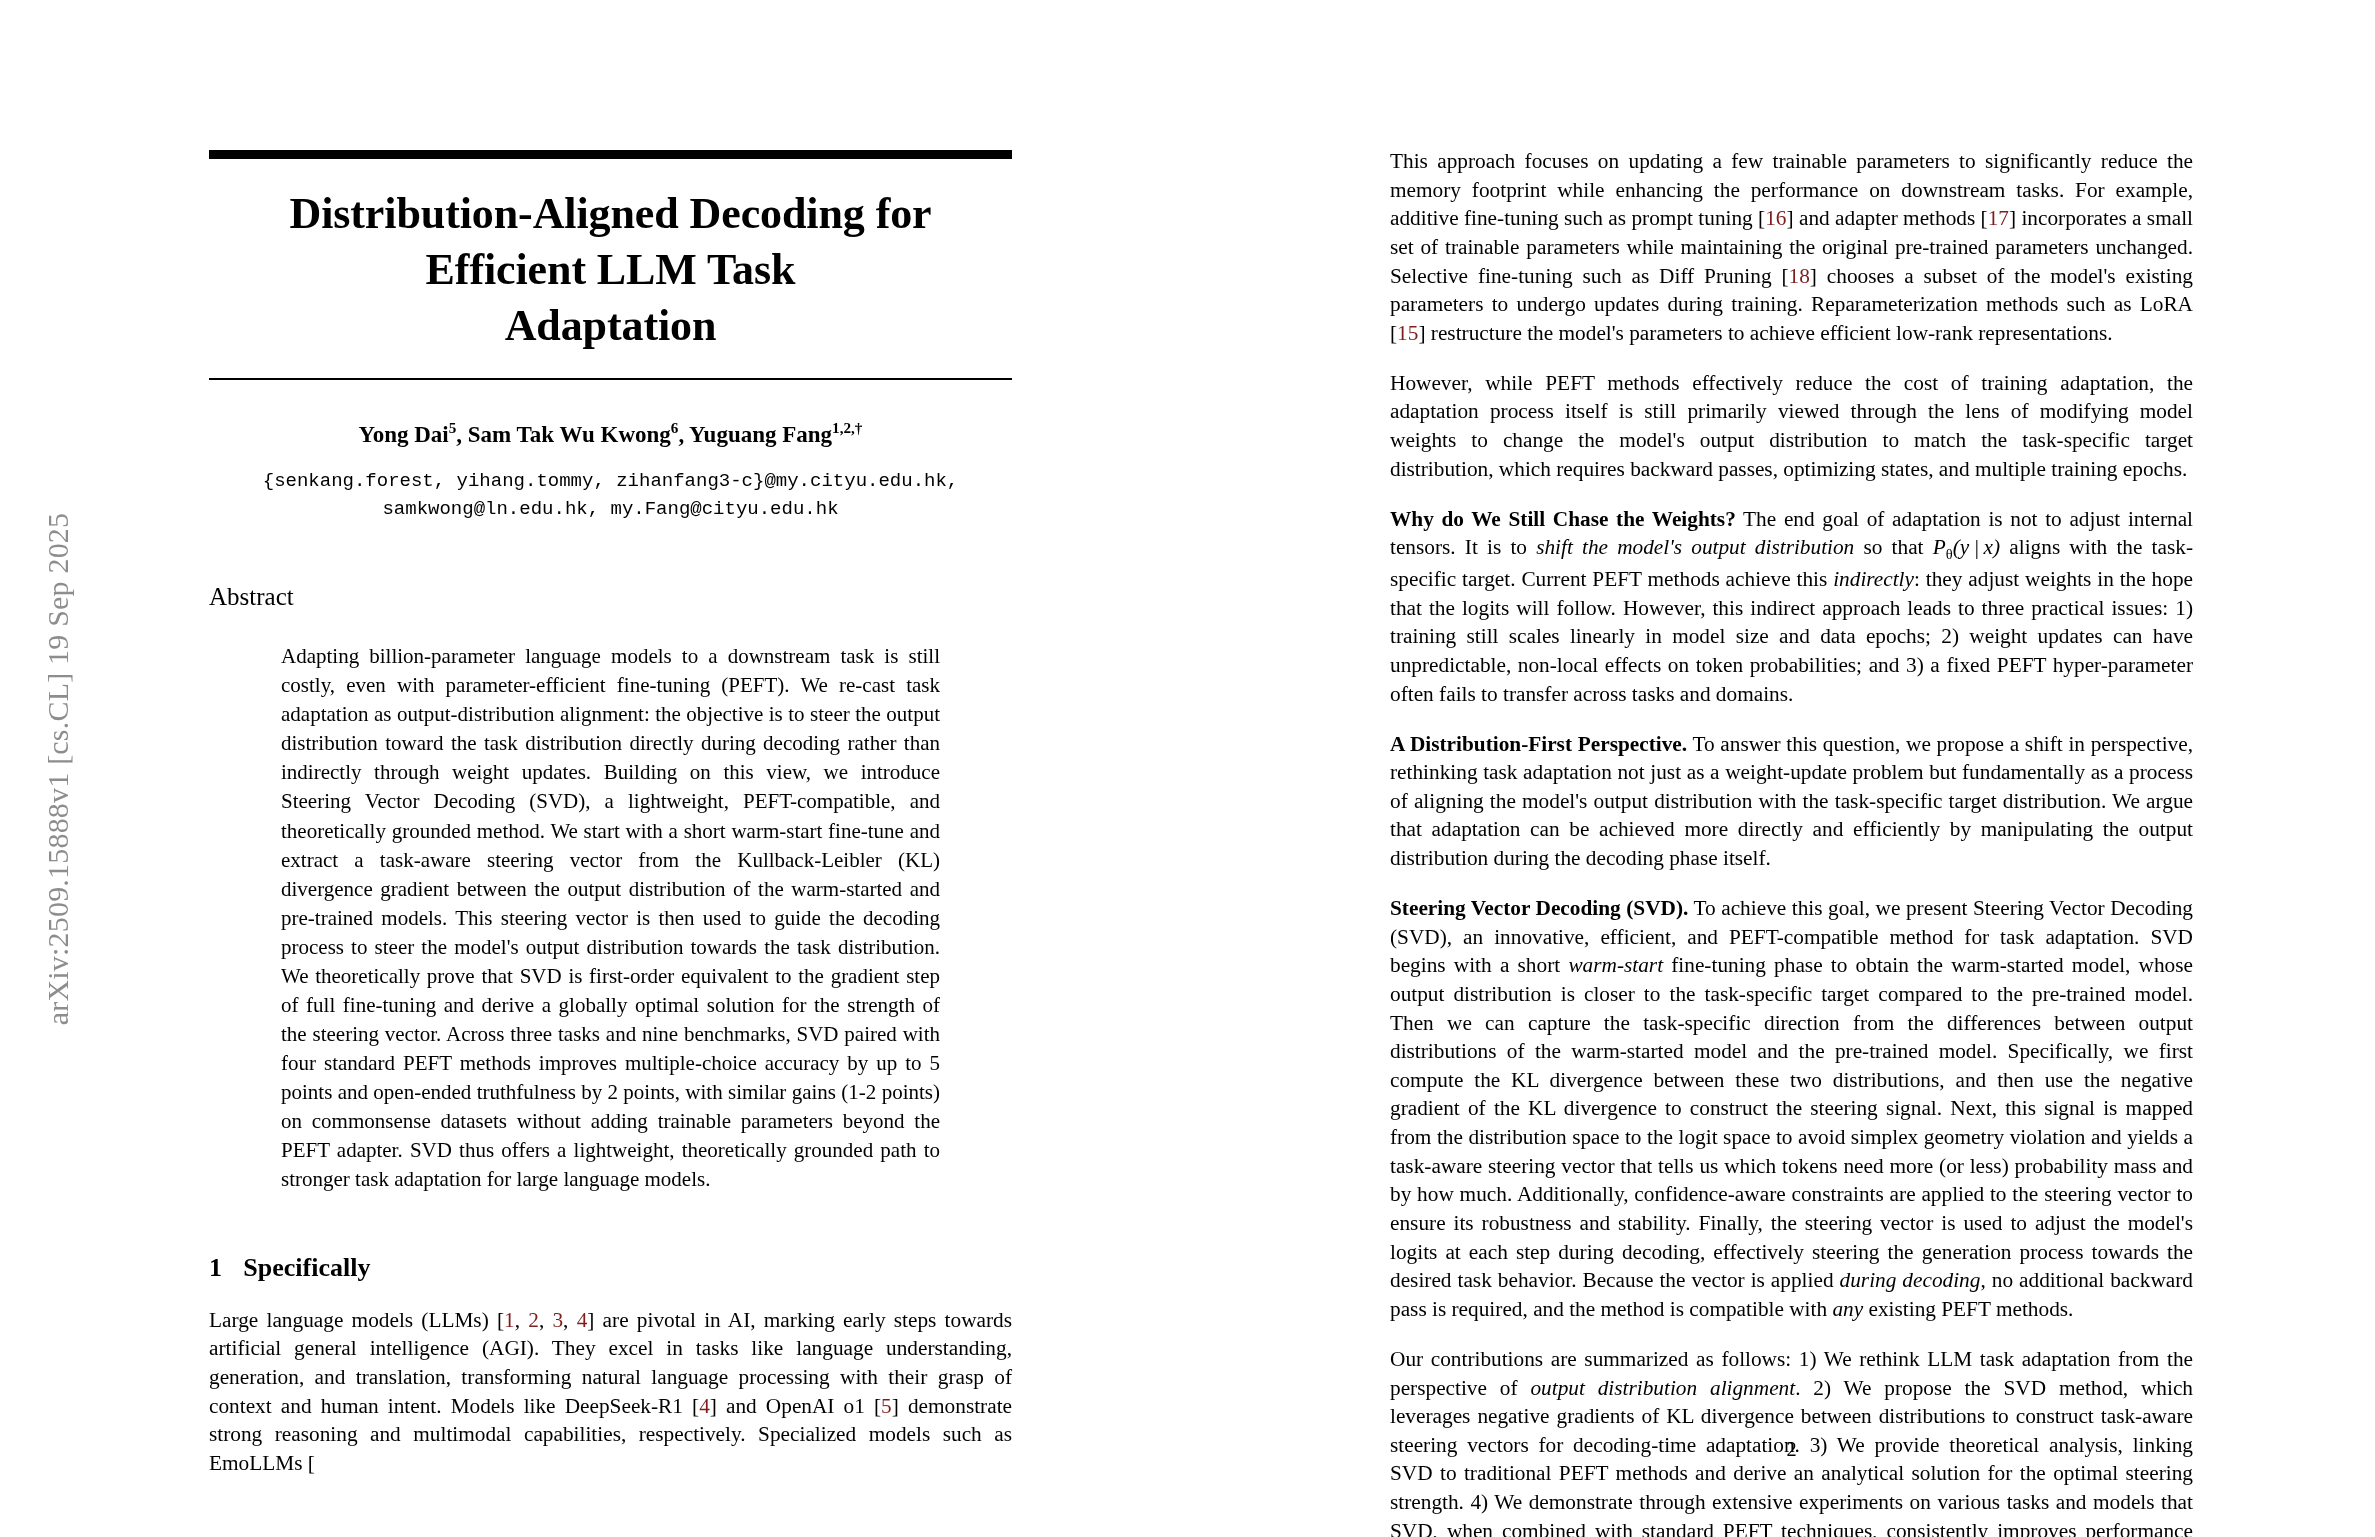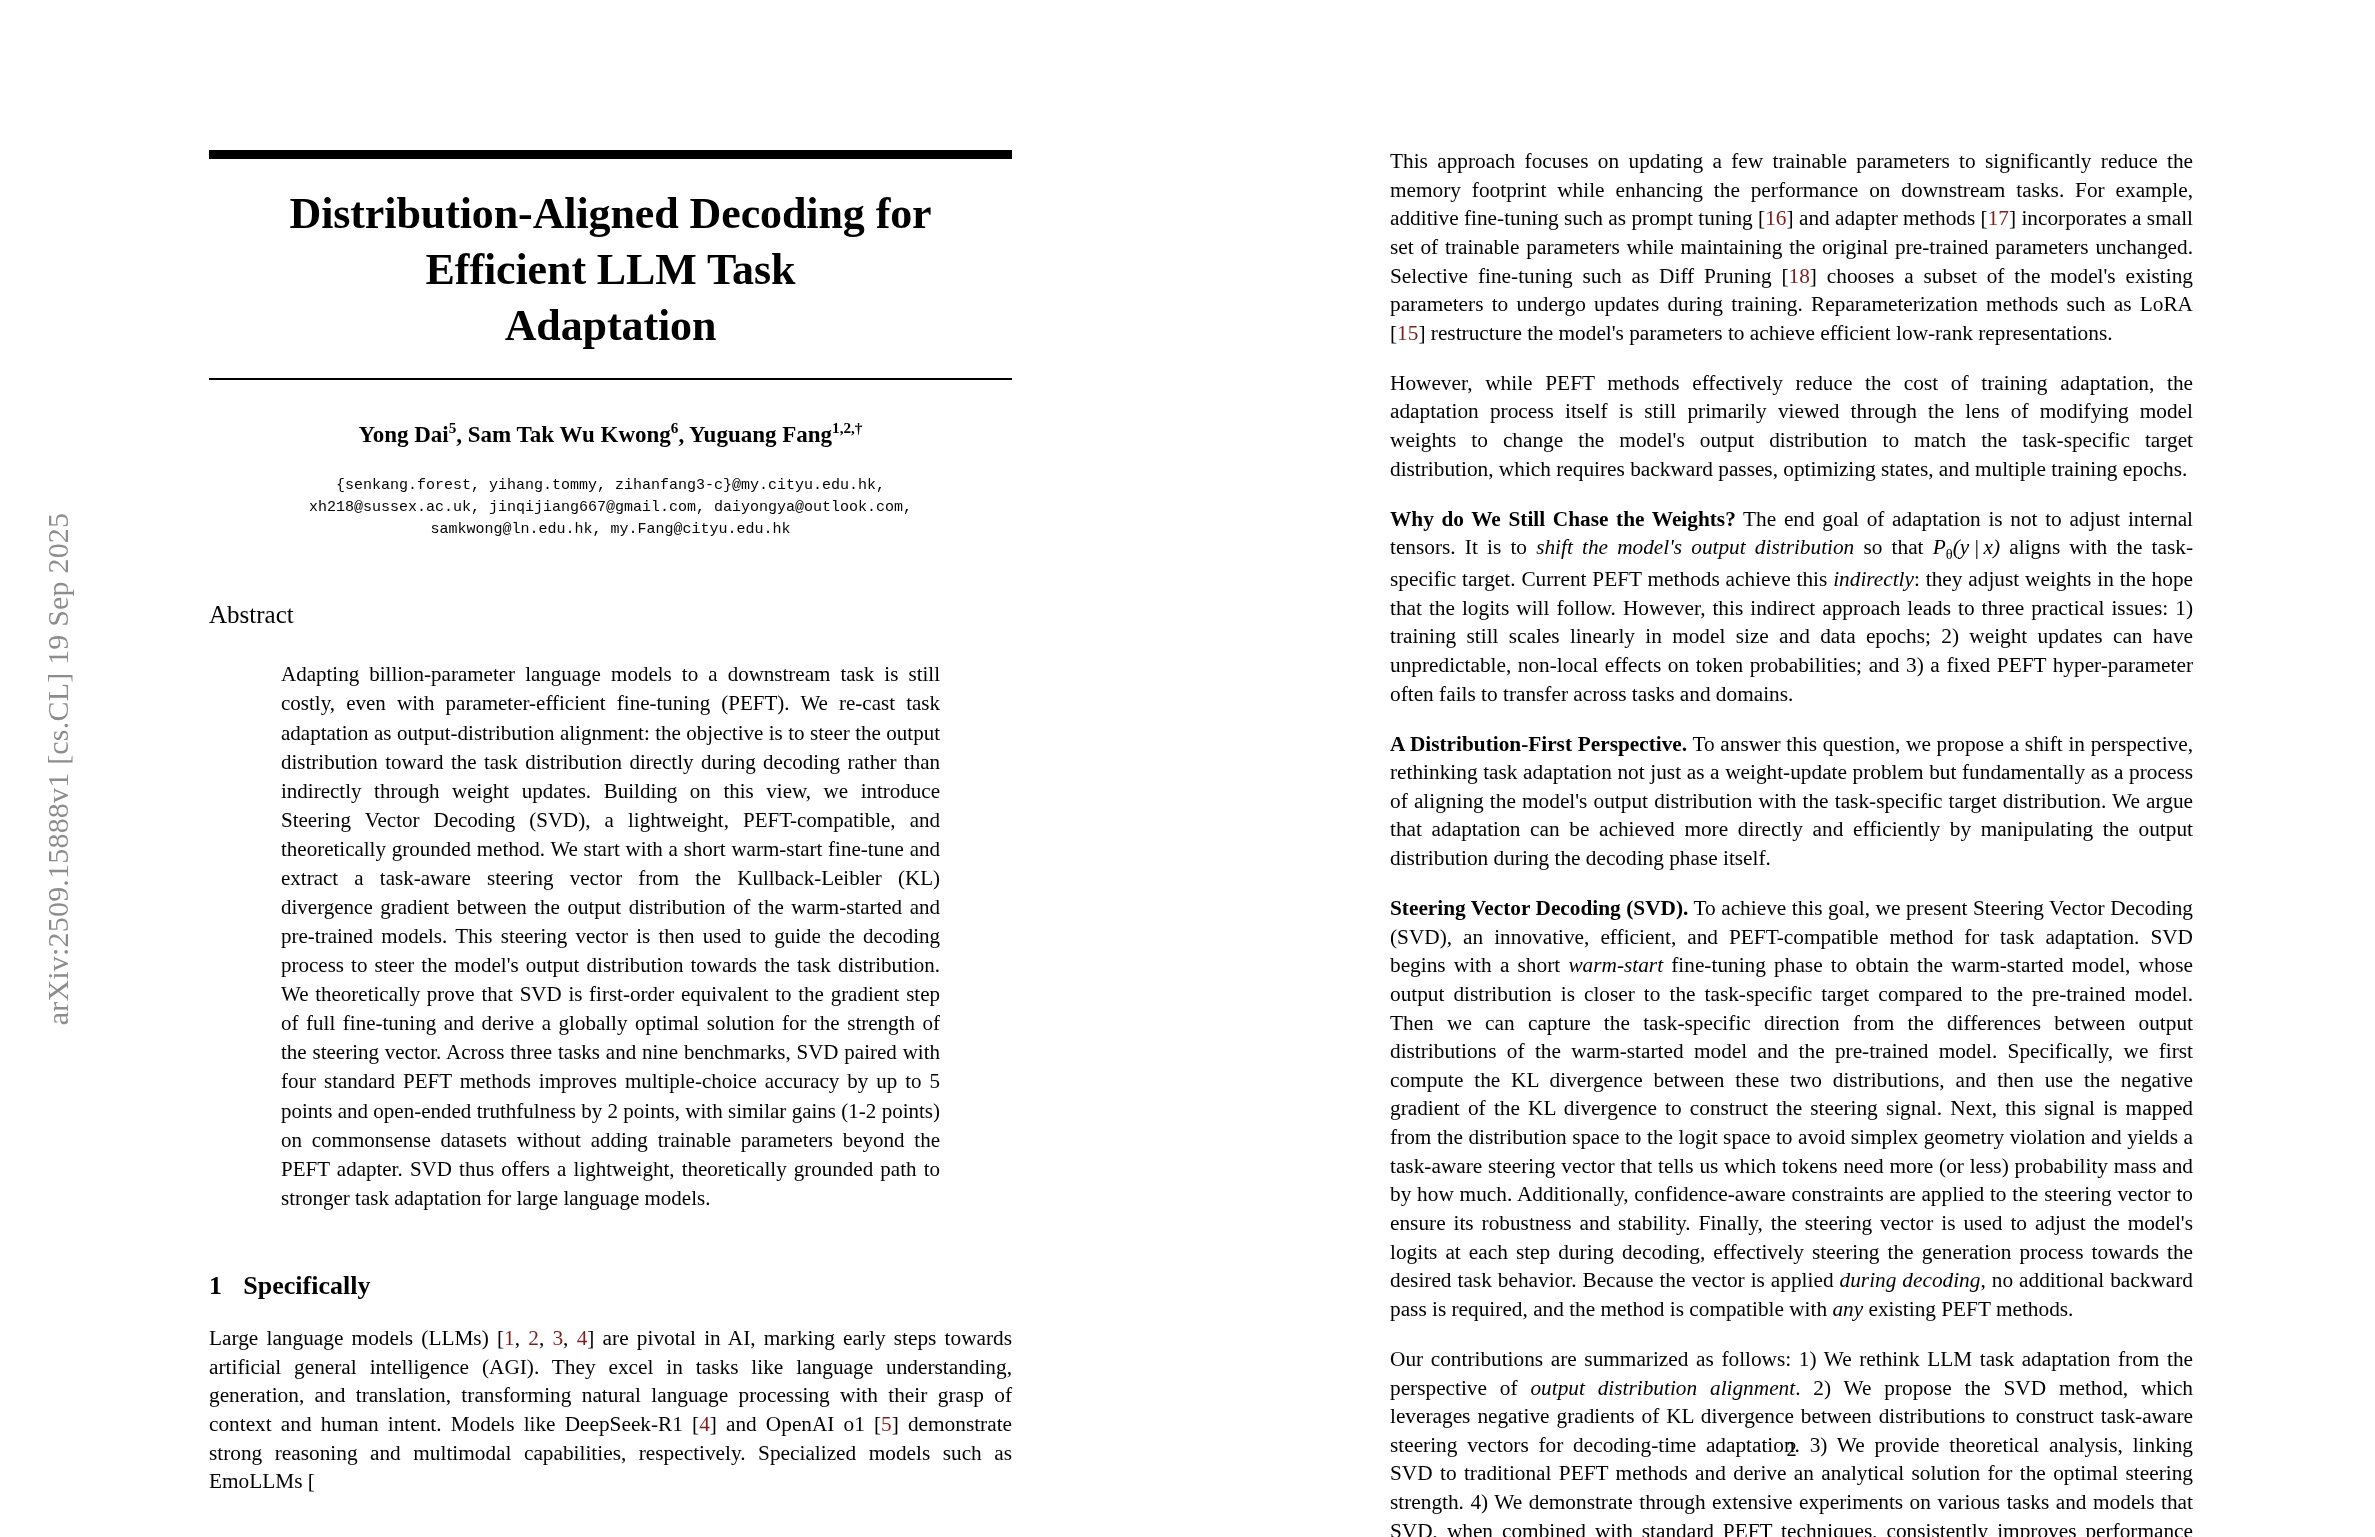--- a/index.html
+++ b/index.html
@@ -84,23 +84,23 @@
   }
   .affiliations {
     text-align: center;
     font-size: 21.3px;
     line-height: 1.42;
     margin-top: 4.9px;
   }
   .emails {
     text-align: center;
     font-family: "Liberation Mono", "DejaVu Sans Mono", monospace;
-    font-size: 15px;
+    font-size: 19px;
     line-height: 1.48;
-    margin-top: 24px;
+    margin-top: 16px;
   }
   sup.mk { font-size: 0.66em; vertical-align: super; font-weight: inherit; }
 
   
   h2.abstract-head {
     font-size: 25px;
     font-weight: normal;
     margin: 60px 0 0 0;
   }
   .abstract-body {
@@ -176,21 +176,20 @@
       <div>
         <span>Yong Dai</span><sup class="mk">5</sup><span>, </span><span>Sam Tak Wu Kwong</span><sup class="mk">6</sup><span>, </span><span>Yuguang Fang</span><sup class="mk">1,2,†</sup>
       </div>
     </div>
 
     <div class="affiliations">
     </div>
 
     <div class="emails">
       <div>{senkang.forest, yihang.tommy, zihanfang3-c}@my.cityu.edu.hk,</div>
-      <div>xh218@sussex.ac.uk, jinqijiang667@gmail.com, daiyongya@outlook.com,</div>
       <div>samkwong@ln.edu.hk, my.Fang@cityu.edu.hk</div>
     </div>
 
     <h2 class="abstract-head">Abstract</h2>
     <div class="abstract-body">Adapting billion-parameter language models to a downstream task is still costly, even with parameter-efficient fine-tuning (PEFT). We re-cast task adaptation as output-distribution alignment: the objective is to steer the output distribution toward the task distribution directly during decoding rather than indirectly through weight updates. Building on this view, we introduce Steering Vector Decoding (SVD), a lightweight, PEFT-compatible, and theoretically grounded method. We start with a short warm-start fine-tune and extract a task-aware steering vector from the Kullback-Leibler (KL) divergence gradient between the output distribution of the warm-started and pre-trained models. This steering vector is then used to guide the decoding process to steer the model's output distribution towards the task distribution. We theoretically prove that SVD is first-order equivalent to the gradient step of full fine-tuning and derive a globally optimal solution for the strength of the steering vector. Across three tasks and nine benchmarks, SVD paired with four standard PEFT methods improves multiple-choice accuracy by up to 5 points and open-ended truthfulness by 2 points, with similar gains (1-2 points) on commonsense datasets without adding trainable parameters beyond the PEFT adapter. SVD thus offers a lightweight, theoretically grounded path to stronger task adaptation for large language models.</div>
 
     <h2 class="section-head">
       <span class="num">1</span>
       <span class="txt">Specifically</span>
     </h2>

